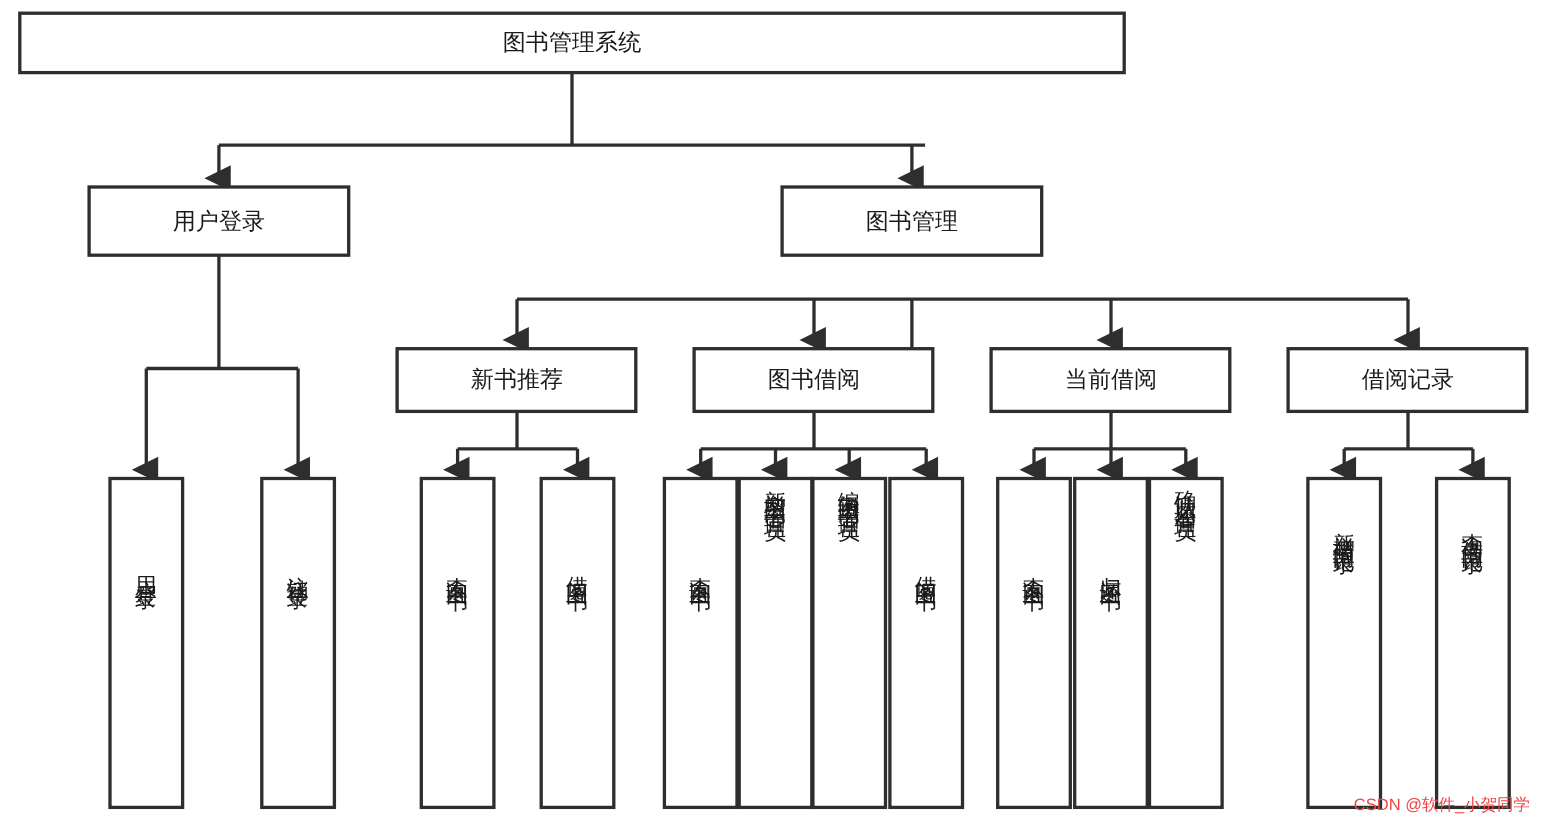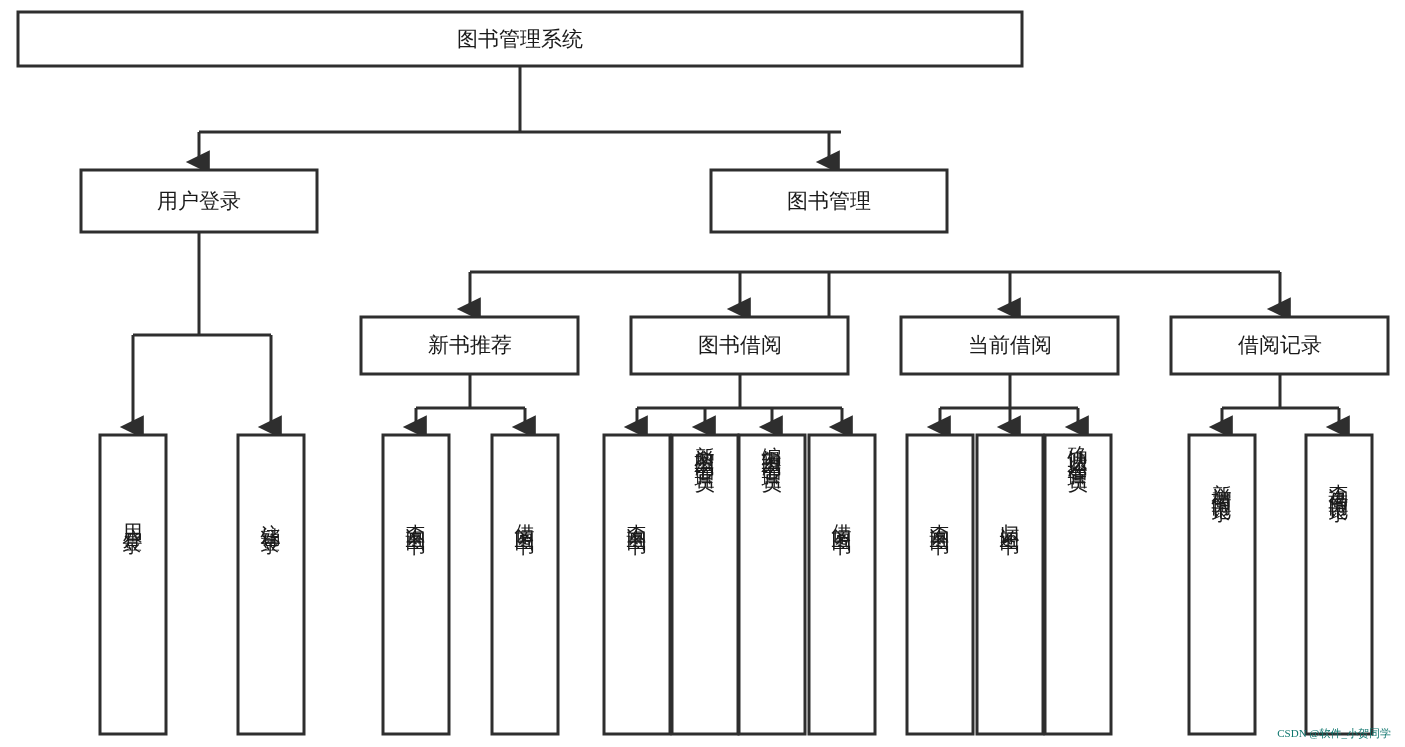--- a/index.html
+++ b/index.html
@@ -24,23 +24,23 @@
     fill:#1a1a1a;
     font-family:"DejaVu Sans","Liberation Sans",sans-serif;
     font-size:20px;
     text-anchor:middle;
     writing-mode:vertical-rl;
     letter-spacing:4px;
   }
   .watermark{
     position:absolute;
     right:14px;bottom:6px;
-    font-family:Liberation Serif, serif;
-    font-size:11px;
-    color:#0f766e;
+    font-family:Liberation Sans, sans-serif;
+    font-size:15px;
+    color:#ef4444;
     white-space:nowrap;
     pointer-events:none;
     user-select:none;
   }
 </style>
 </head>
 <body>
 
 <div id="diagram">
   <svg width="1405" height="747" viewBox="0 0 1405 747" xmlns="http://www.w3.org/2000/svg">

